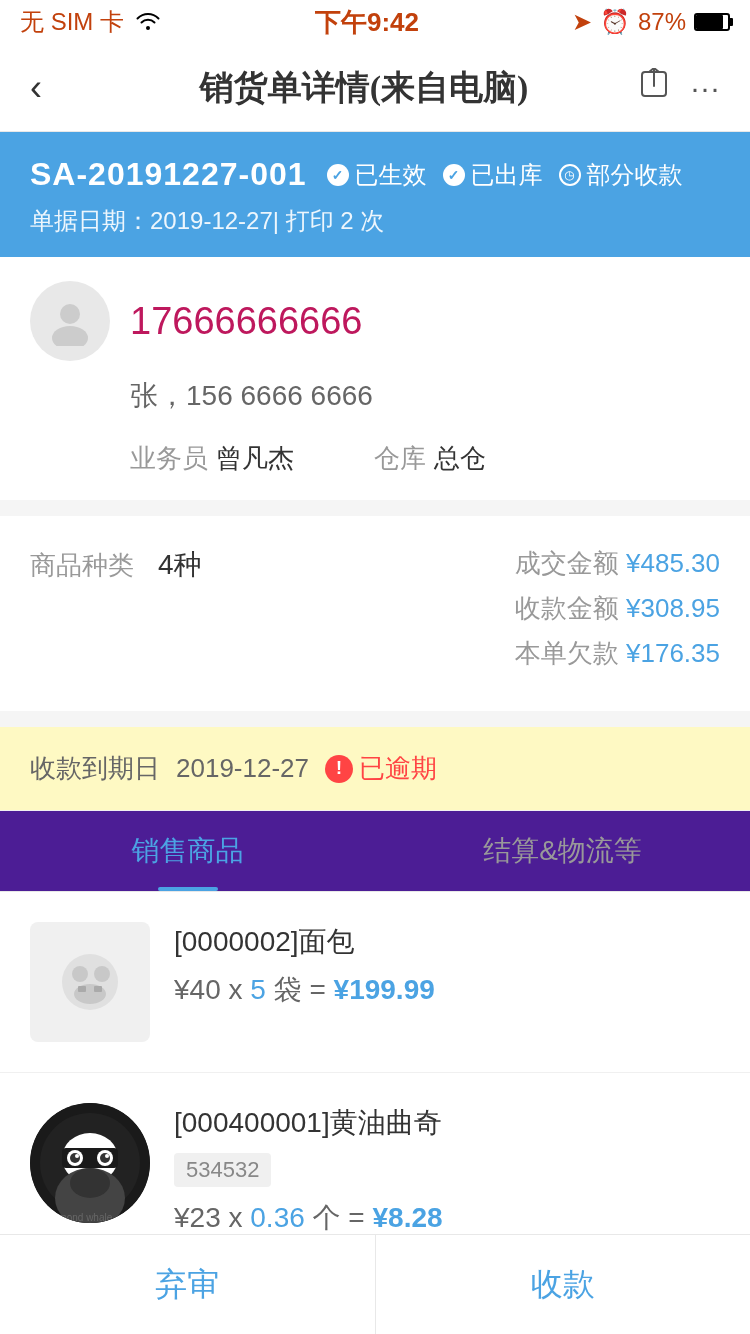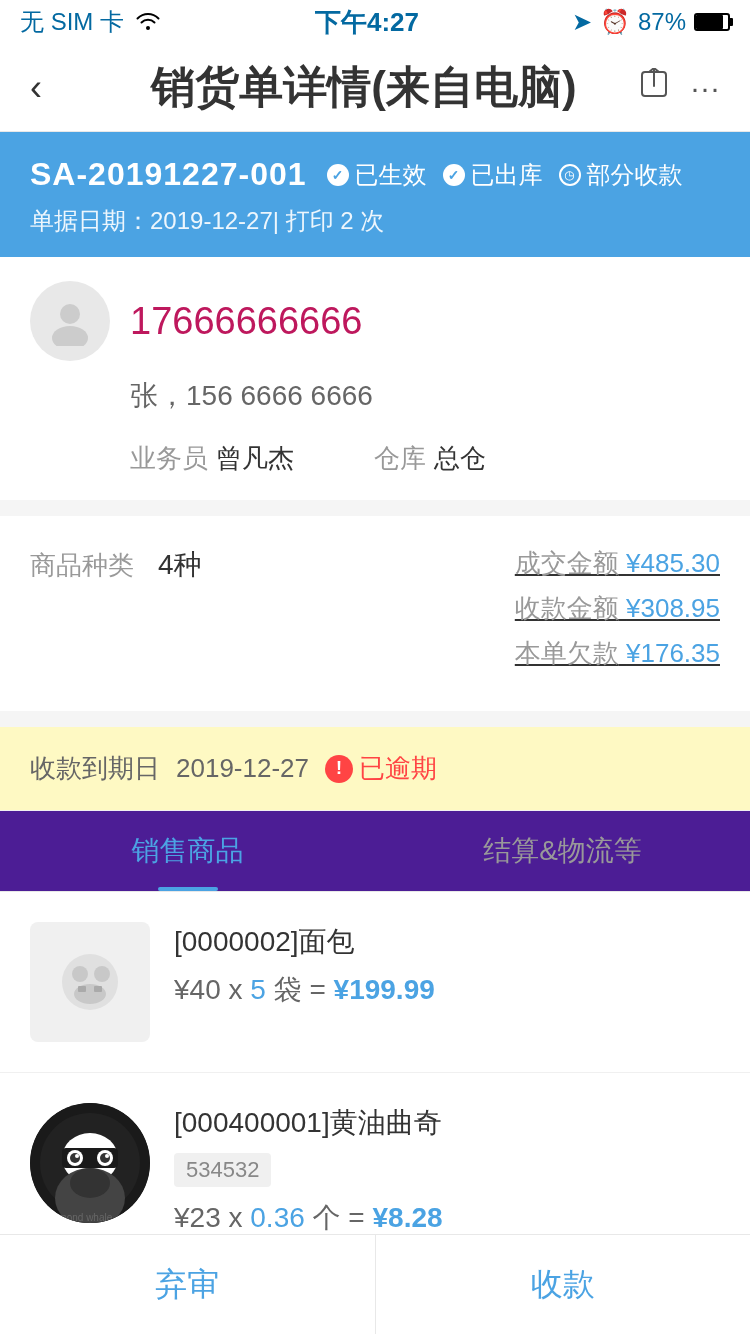--- a/index.html
+++ b/index.html
@@ -15,21 +15,21 @@
 
     
     .status-bar {
       height: 44px;
       background: #fff;
       display: flex;
       align-items: center;
       justify-content: space-between;
       padding: 0 20px;
       font-size: 24px;
-      color: #0369a1;
+      color: #c2410c;
     }
     .status-left { display: flex; align-items: center; gap: 10px; }
     .status-center { font-size: 26px; font-weight: 600; }
     .status-right { display: flex; align-items: center; gap: 8px; font-size: 24px; }
 
     
     .nav-bar {
       height: 88px;
       background: #fff;
       display: flex;
@@ -40,23 +40,24 @@
     }
     .nav-back {
       font-size: 36px;
       color: #333;
       cursor: pointer;
       width: 60px;
     }
     .nav-title {
       flex: 1;
       text-align: center;
-      font-size: 44px;
+      font-size: 34px;
       font-weight: 600;
       color: #333;
+      font-family: Liberation Serif, serif;
     }
     .nav-actions {
       display: flex;
       align-items: center;
       gap: 20px;
     }
     .nav-action-btn {
       font-size: 30px;
       color: #555;
       cursor: pointer;
@@ -169,21 +170,21 @@
       background: #fff;
       padding: 30px;
       margin-bottom: 16px;
     }
     .summary-grid {
       display: flex;
       justify-content: space-between;
       align-items: flex-start;
     }
     .summary-left { }
-    .summary-right { text-align: center; text-decoration: underline; }
+    .summary-right { text-align: center; }
     .summary-item {
       margin-bottom: 10px;
       font-size: 26px;
       color: #666;
     }
     .summary-label { color: #999; }
     .summary-value-blue { color: #4BA3E3; }
     .product-count {
       display: flex;
       align-items: center;
@@ -341,21 +342,21 @@
   <div class="status-left">
     <span>无 SIM 卡</span>
     <span>
       <svg width="28" height="20" viewBox="0 0 28 20" fill="none">
         <path d="M14 16a2 2 0 1 1 0 4 2 2 0 0 1 0-4z" fill="#000"></path>
         <path d="M7.5 12.5C9.2 10.8 11.5 9.8 14 9.8s4.8 1 6.5 2.7" stroke="#000" stroke-width="2" fill="none" stroke-linecap="round"></path>
         <path d="M3.5 8.5C6.3 5.7 10 4 14 4s7.7 1.7 10.5 4.5" stroke="#000" stroke-width="2" fill="none" stroke-linecap="round"></path>
       </svg>
     </span>
   </div>
-  <div class="status-center">下午4:27</div>
+  <div class="status-center">下午9:42</div>
   <div class="status-right">
     <span>➤</span>
     <span>⏰</span>
     <span>87%</span>
     <span style="display:inline-block;width:36px;height:18px;border:2px solid #000;border-radius:3px;position:relative;">
       <span style="display:block;width:85%;height:100%;background:#000;border-radius:1px;"></span>
       <span style="position:absolute;right:-5px;top:50%;transform:translateY(-50%);width:3px;height:8px;background:#000;border-radius:0 1px 1px 0;"></span>
     </span>
   </div>
 </div>

